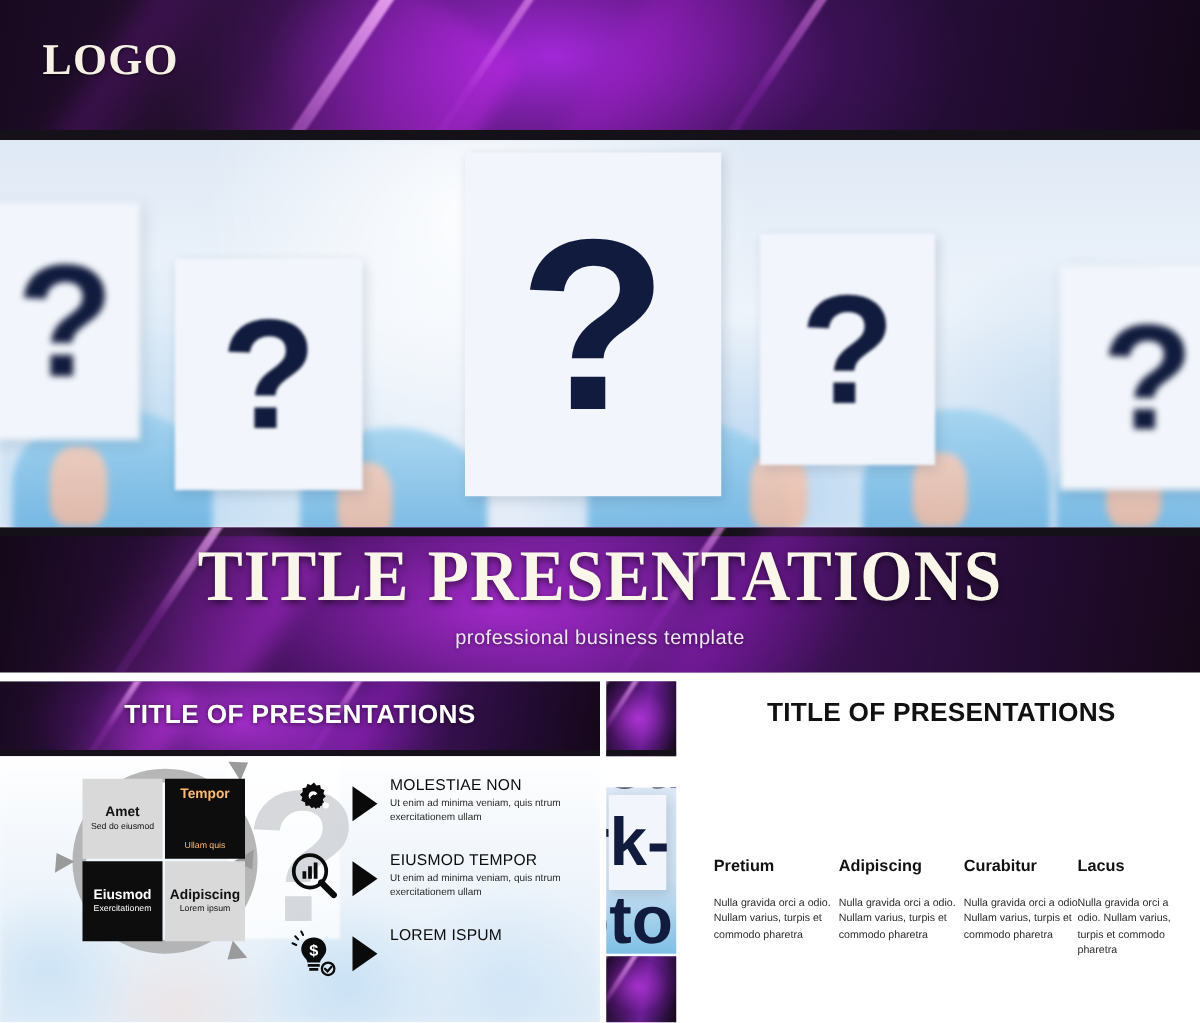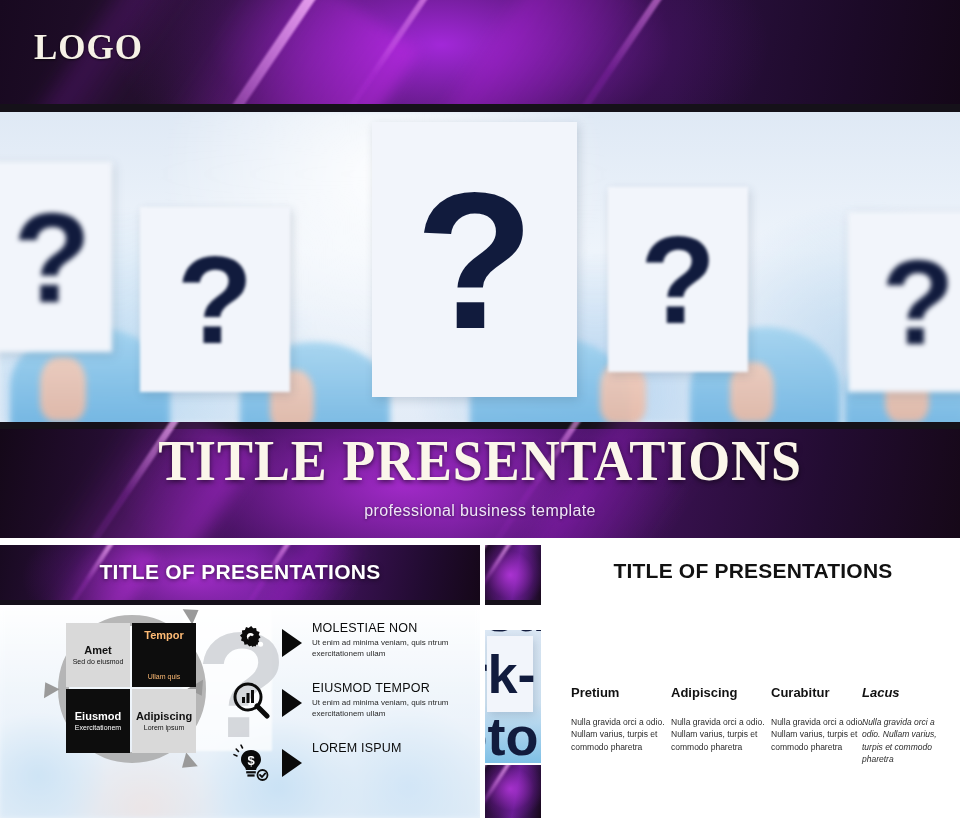--- a/index.html
+++ b/index.html
@@ -367,21 +367,21 @@
           <div class="col-p">Nulla gravida orci a odio. Nullam varius, turpis et commodo pharetra</div>
         </div>
         <div class="col" style="left:117px;">
           <div class="col-h">Adipiscing</div>
           <div class="col-p">Nulla gravida orci a odio. Nullam varius, turpis et commodo pharetra</div>
         </div>
         <div class="col" style="left:217px;">
           <div class="col-h">Curabitur</div>
           <div class="col-p">Nulla gravida orci a odio. Nullam varius, turpis et commodo pharetra</div>
         </div>
-        <div class="col" style="left:308px; width:86px;font-style:italic;">
+        <div class="col" style="left:308px; width:86px;">
           <div class="col-h">Lacus</div>
           <div class="col-p">Nulla gravida orci a odio. Nullam varius, turpis et commodo pharetra</div>
         </div>
       </div>
     </div>
 
   </div>
 </div>
 
 </body></html>

